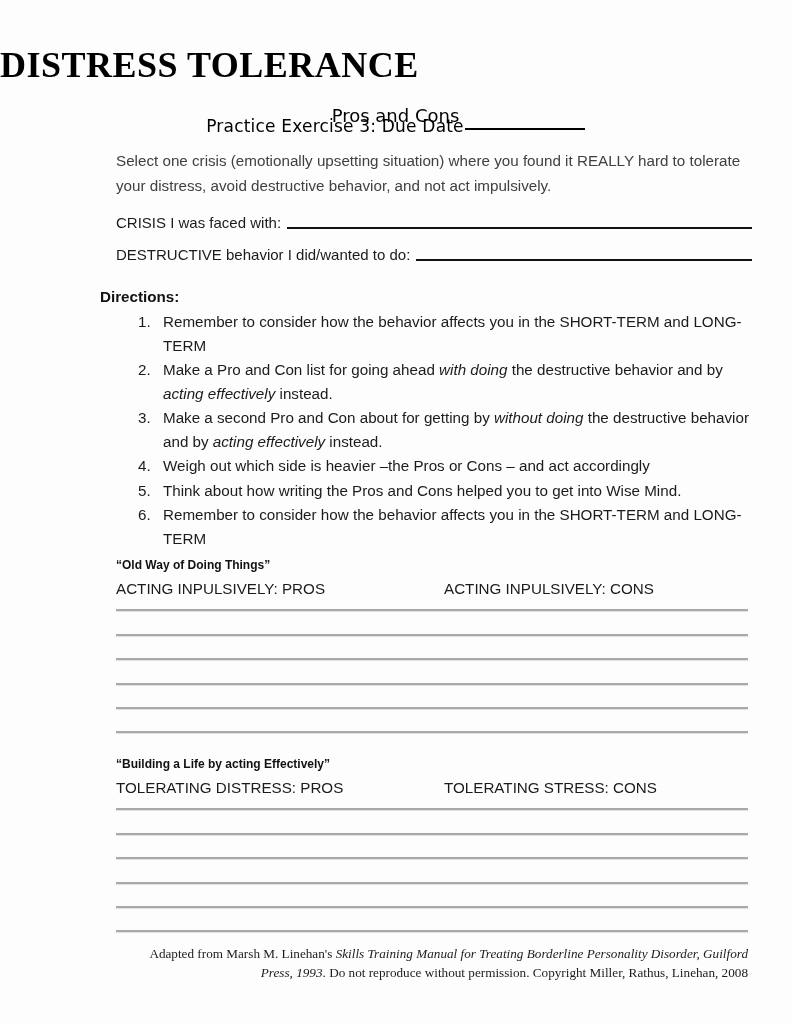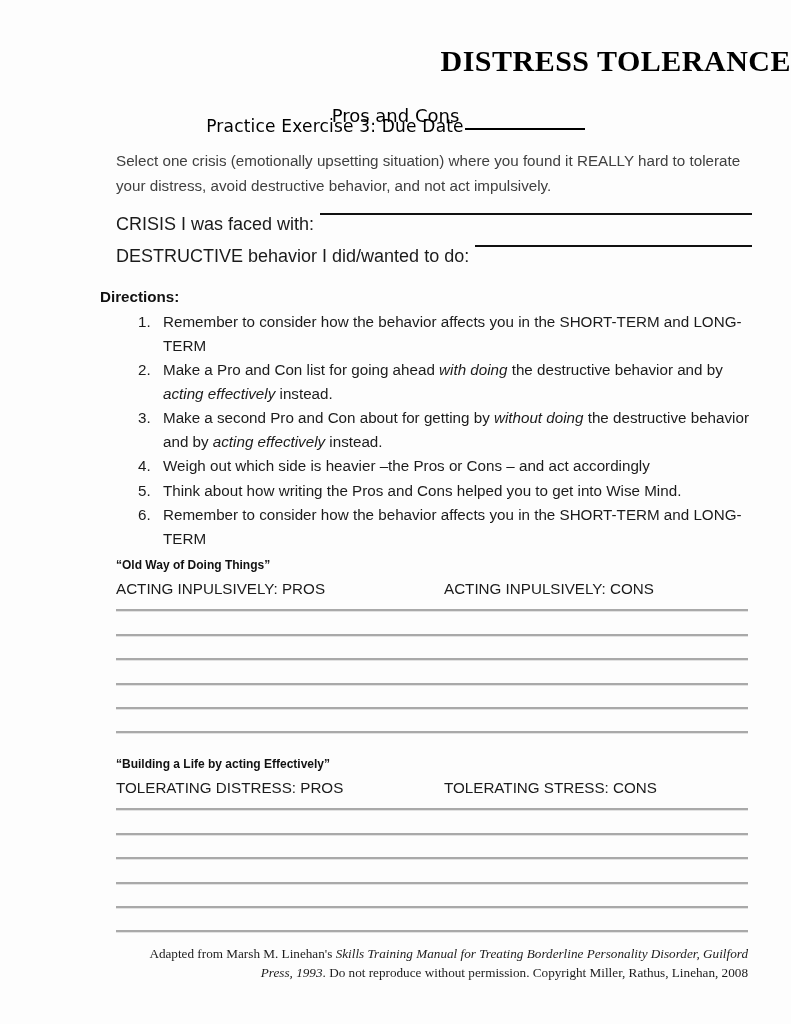--- a/index.html
+++ b/index.html
@@ -20,24 +20,24 @@
     position: absolute;
     inset: 0;
     background: #fdfdfd;
   }
 
   
   .hdr-title {
     position: absolute;
     left: 0; right: 0;
     top: 44px;
-    text-align: right;
+    text-align: left;
     font-family: "Liberation Serif", serif;
     font-weight: bold;
-    font-size: 30px;
+    font-size: 36px;
     letter-spacing: 0.5px;
     color: #000;
   }
   .hdr-sub-wrap {
     position: absolute;
     left: 0; right: 0;
     top: 82px;
     text-align: center;
     margin-top: 34px;
   }
@@ -74,24 +74,24 @@
     font-size: 15.2px;
     line-height: 25px;
     color: #404040;
   }
 
   
   .fillrow {
     position: absolute;
     left: 116px;
     width: 636px;
-    font-size: 18px;
+    font-size: 15px;
     color: #1b1b1b;
     display: flex;
-    align-items: flex-start;
+    align-items: flex-end;
     white-space: nowrap;
   }
   .fillrow.crisis { top: 214px; }
   .fillrow.destructive { top: 246px; }
   .fillrow .lbl { flex: 0 0 auto; }
   .fillrow .rule {
     flex: 1 1 auto;
     border-bottom: 2px solid #111;
     margin-left: 6px;
     height: 1px;

